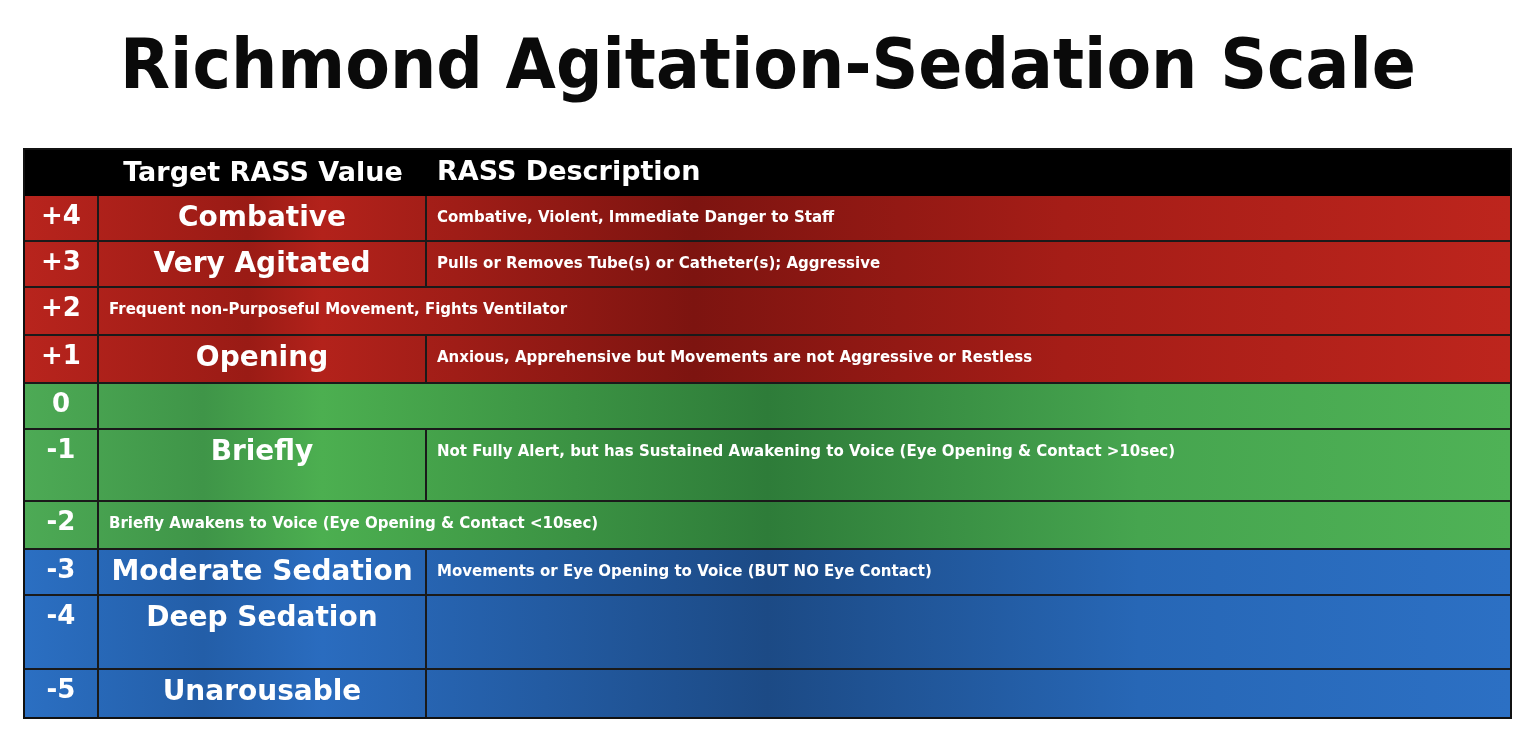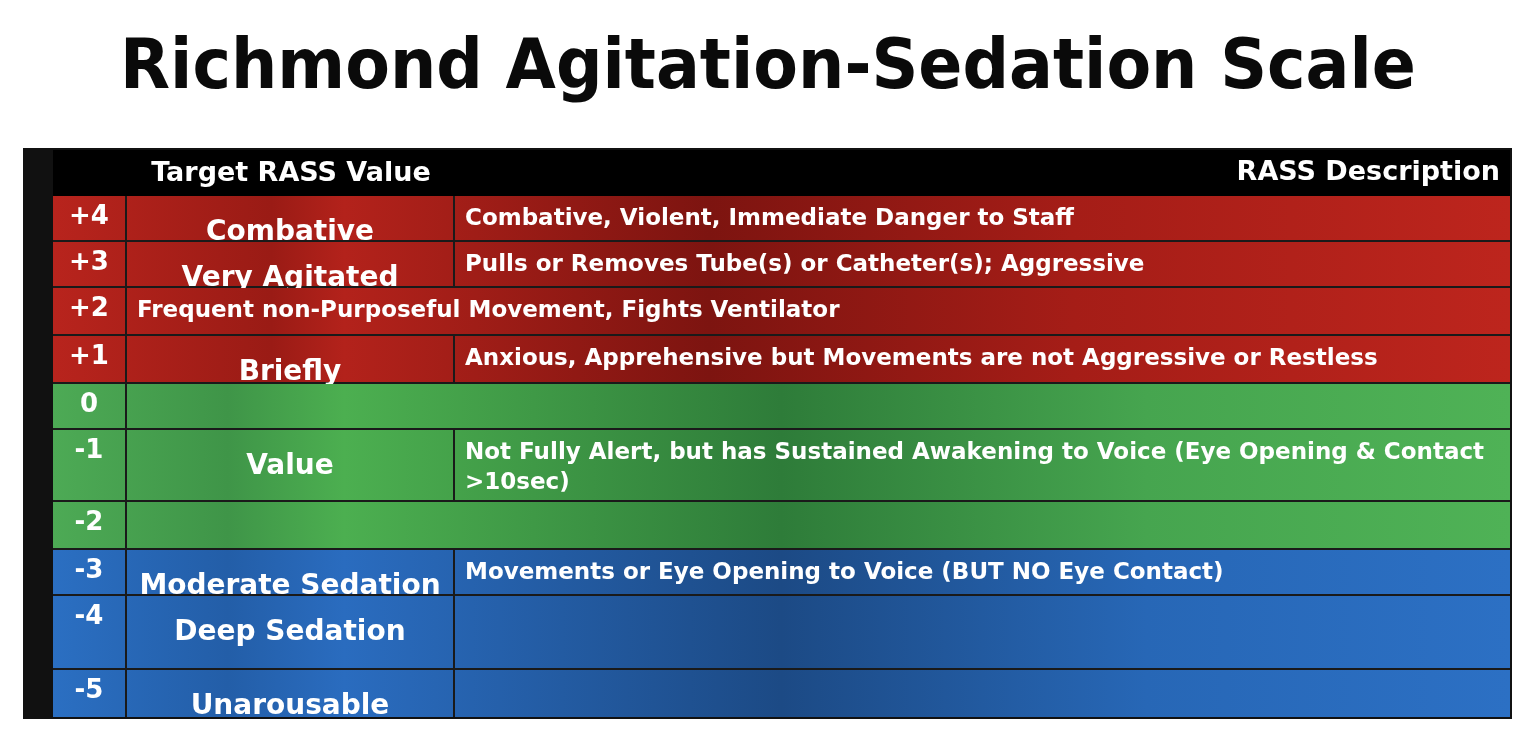--- a/index.html
+++ b/index.html
@@ -7,26 +7,26 @@
   .title {
     position: absolute; left: 0; top: 22px; width: 1536px; text-align: center;
     font-family: "DejaVu Sans", sans-serif; font-weight: bold; font-size: 70px;
     color: #0a0a0a; letter-spacing: 0px; line-height: 84px;
     transform: scaleX(0.93); transform-origin: center;
   }
   .table {
     position: absolute; left: 23px; top: 148px; width: 1489px;
     border: 2px solid #111; box-sizing: border-box; background: #111;
   }
-  .row { display: flex; border-bottom: 2px solid #1a1a1a; box-sizing: border-box; position: relative; margin-left: 28px; }
+  .row { display: flex; border-bottom: 2px solid #1a1a1a; box-sizing: border-box; position: relative; }
   .row:last-child { border-bottom: none; }
   .cell { box-sizing: border-box; color: #fff; font-weight: bold; }
   .c1 { width: 74px; border-right: 2px solid #1a1a1a; text-align: center; font-size: 26px; padding-top: 4px; }
-  .c2 { width: 328px; border-right: 2px solid #1a1a1a; text-align: center; font-size: 28px; padding-top: 18px; }
-  .c3 { flex: 1; text-align: left; font-size: 23px; padding: 6px 10px 0 10px; line-height: 30px; }
+  .c2 { width: 328px; border-right: 2px solid #1a1a1a; text-align: center; font-size: 28px; padding-top: 4px; }
+  .c3 { flex: 1; text-align: left; font-size: 15px; padding: 6px 10px 0 10px; line-height: 30px; }
   .header { background: #000; height: 46px; border-bottom: none; }
   .header .cell { border-right: none; font-size: 27px; padding-top: 6px; }
   .header .c1, .header .c2 { border-right: none; }
   .red { background: linear-gradient(90deg, #b8241d 0%, #9a1b15 15%, #b3221b 20%, #7d1410 45%, #a51d17 70%, #bd251d 100%); }
   .green { background: linear-gradient(90deg, #4daa55 0%, #3f9548 12%, #4caf50 20%, #2e7c39 50%, #46a54f 75%, #4fb256 100%); }
   .blue { background: linear-gradient(90deg, #2b6fc2 0%, #235ea8 12%, #2a6cbf 20%, #1c4a85 50%, #2767b6 75%, #2c70c4 100%); }
   .r46 { height: 46px; }
   .r48 { height: 48px; }
   .r72 { height: 72px; }
   .r74 { height: 74px; }
@@ -34,54 +34,55 @@
 </style>
 </head>
 <body>
 
 <div class="title">Richmond Agitation-Sedation Scale</div>
 
 <div class="table">
   <div class="row header">
     <div class="cell c1"></div>
     <div class="cell c2">Target RASS Value</div>
-    <div class="cell c3" style="text-align:right;">RASS Description</div>
+    <div class="cell c3" style="text-align:left;">RASS Description</div>
   </div>
 
   <div class="row red r46">
     <div class="cell c1">+4</div>
     <div class="cell c2">Combative</div>
     <div class="cell c3">Combative, Violent, Immediate Danger to Staff</div>
   </div>
   <div class="row red r46">
     <div class="cell c1">+3</div>
     <div class="cell c2">Very Agitated</div>
     <div class="cell c3">Pulls or Removes Tube(s) or Catheter(s); Aggressive</div>
   </div>
   <div class="row red r48">
     <div class="cell c1">+2</div>
     <div class="cell c3">Frequent non-Purposeful Movement, Fights Ventilator</div>
   </div>
   <div class="row red r48">
     <div class="cell c1">+1</div>
-    <div class="cell c2">Briefly</div>
+    <div class="cell c2">Opening</div>
     <div class="cell c3">Anxious, Apprehensive but Movements are not Aggressive or Restless</div>
   </div>
 
   <div class="row green r46">
     <div class="cell c1">0</div>
     <div class="cell c3"></div>
   </div>
   <div class="row green r72">
     <div class="cell c1">-1</div>
-    <div class="cell c2">Value</div>
+    <div class="cell c2">Briefly</div>
     <div class="cell c3">Not Fully Alert, but has Sustained Awakening to Voice (Eye Opening &amp; Contact &gt;10sec)</div>
   </div>
   <div class="row green r48">
     <div class="cell c1">-2</div>
+    <div class="cell c3">Briefly Awakens to Voice (Eye Opening &amp; Contact &lt;10sec)</div>
   </div>
 
   <div class="row blue r46">
     <div class="cell c1">-3</div>
     <div class="cell c2">Moderate Sedation</div>
     <div class="cell c3">Movements or Eye Opening to Voice (BUT NO Eye Contact)</div>
   </div>
   <div class="row blue r74">
     <div class="cell c1">-4</div>
     <div class="cell c2">Deep Sedation</div>

